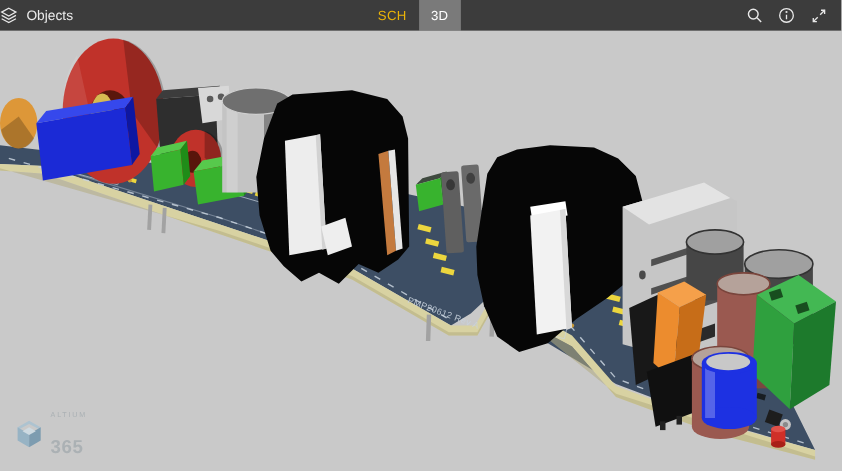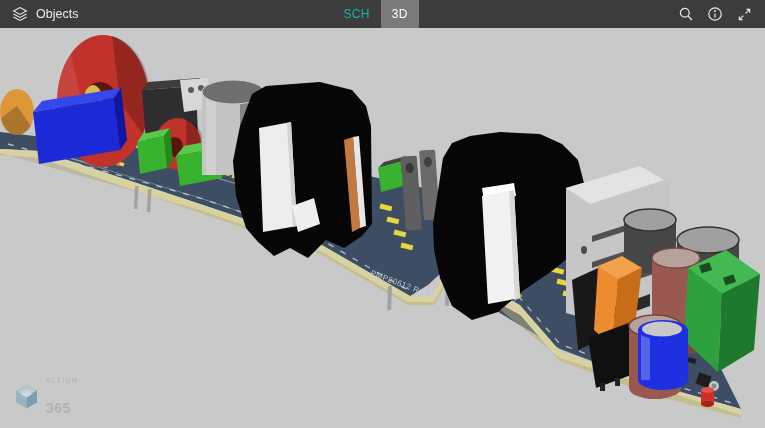--- a/index.html
+++ b/index.html
@@ -9,43 +9,43 @@
     background:var(--bg_viewport);
     -webkit-font-smoothing:antialiased;
   }
   .app{width:765px;height:428px;display:flex;flex-direction:column;}
   
   .toolbar{
     height:28px;flex:0 0 28px;background:var(--bg_toolbar);
     display:flex;align-items:center;position:relative;
     color:var(--toolbar_text);font-size:12.5px;
   }
-  .tb-left{display:flex;align-items:center;gap:8px;padding-left:12px;cursor:pointer;}
+  .tb-left{display:flex;align-items:center;gap:8px;padding-left:0;cursor:pointer;}
   .tb-left svg{display:block;}
   .tb-tabs{
     position:absolute;left:50%;top:0;height:28px;transform:translateX(-58%);
     display:flex;align-items:stretch;
   }
   .tab{
     display:flex;align-items:center;padding:0 11px;font-size:12px;
-    color:#14b8a6;cursor:pointer;letter-spacing:.3px;
+    color:#eab308;cursor:pointer;letter-spacing:.3px;
   }
   .tab.active{background:var(--tab_active);color:#ffffff;text-align:right;}
   .tb-right{margin-left:auto;display:flex;align-items:center;gap:7px;padding-right:10px;}
   .tb-icon{width:22px;height:22px;display:flex;align-items:center;justify-content:center;cursor:pointer;}
   
   .viewport{position:relative;flex:1;background:var(--bg_viewport);overflow:hidden;}
   .viewport svg.scene{position:absolute;left:0;top:0;}
   .watermark{
     position:absolute;left:13px;bottom:13px;display:flex;align-items:center;gap:6px;
     opacity:.85;user-select:none;
   }
   .wm-text{display:flex;flex-direction:column;line-height:1;}
   .wm-brand{font-size:6.5px;letter-spacing:1.6px;color:var(--wm);}
-  .wm-num{font-size:14px;font-weight:bold;color:var(--wm);margin-top:17px;letter-spacing:.5px;}
+  .wm-num{font-size:17px;font-weight:bold;color:var(--wm);margin-top:17px;letter-spacing:.5px;}
 </style>
 </head>
 <body>
 
 <div class="app">
 
   <div class="toolbar">
 
     <div class="tb-left">
       <span>

